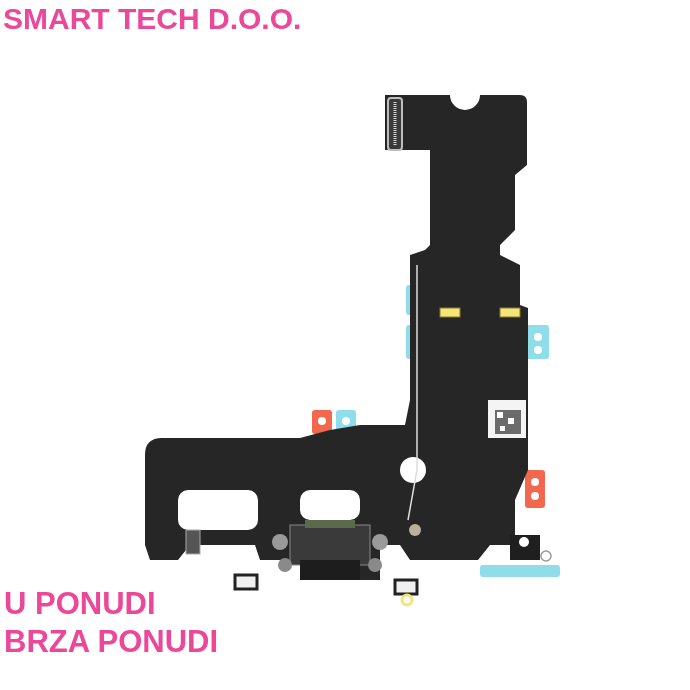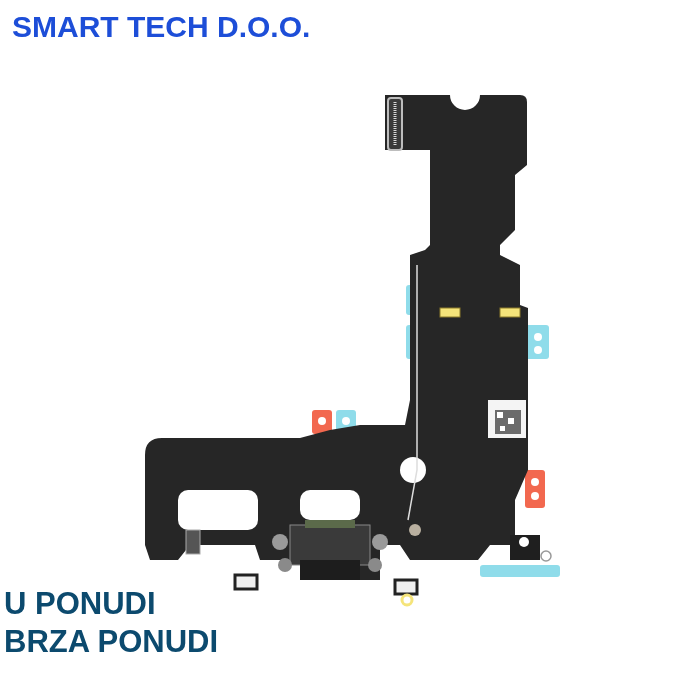--- a/index.html
+++ b/index.html
@@ -1,18 +1,18 @@
 <!DOCTYPE html>
 <html><head>
 <meta charset="utf-8">
 <style>
   html,body{margin:0;padding:0;background:#ffffff;}
   body{width:690px;height:690px;position:relative;overflow:hidden;font-family:"Liberation Sans",sans-serif;}
-  .title{position:absolute;left:12px;top:2px;font-weight:bold;font-size:30px;color:#1d4ed8;letter-spacing:0px;white-space:nowrap;margin-top:8px;}
-  .promo{position:absolute;left:4px;font-weight:bold;font-size:31px;color:#0c4a6e;white-space:nowrap;}
+  .title{position:absolute;left:3px;top:2px;font-weight:bold;font-size:30px;color:#ec4899;letter-spacing:0px;white-space:nowrap;}
+  .promo{position:absolute;left:4px;font-weight:bold;font-size:31px;color:#ec4899;white-space:nowrap;}
   .promo.l1{top:586px;}
   .promo.l2{top:624px;}
   svg.product{position:absolute;left:0;top:0;}
 </style>
 </head>
 <body>
 
 <svg class="product" width="690" height="690" viewBox="0 0 690 690">
 
   <g>

